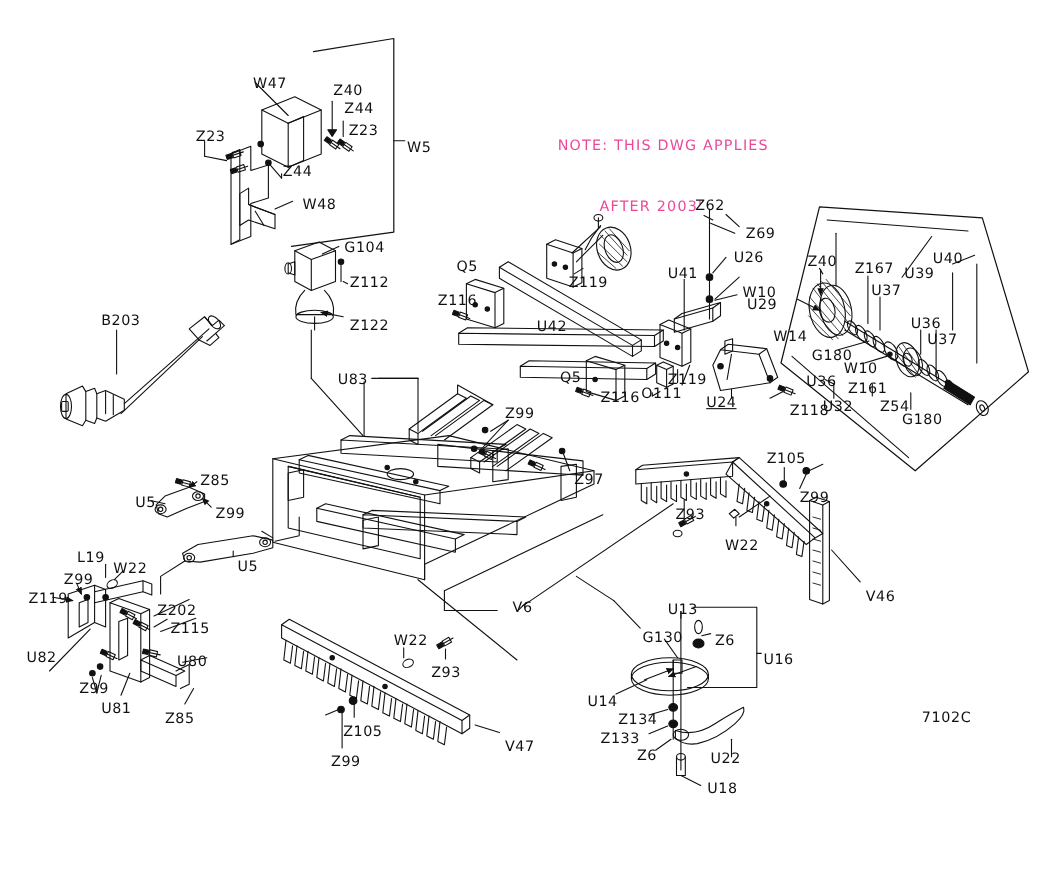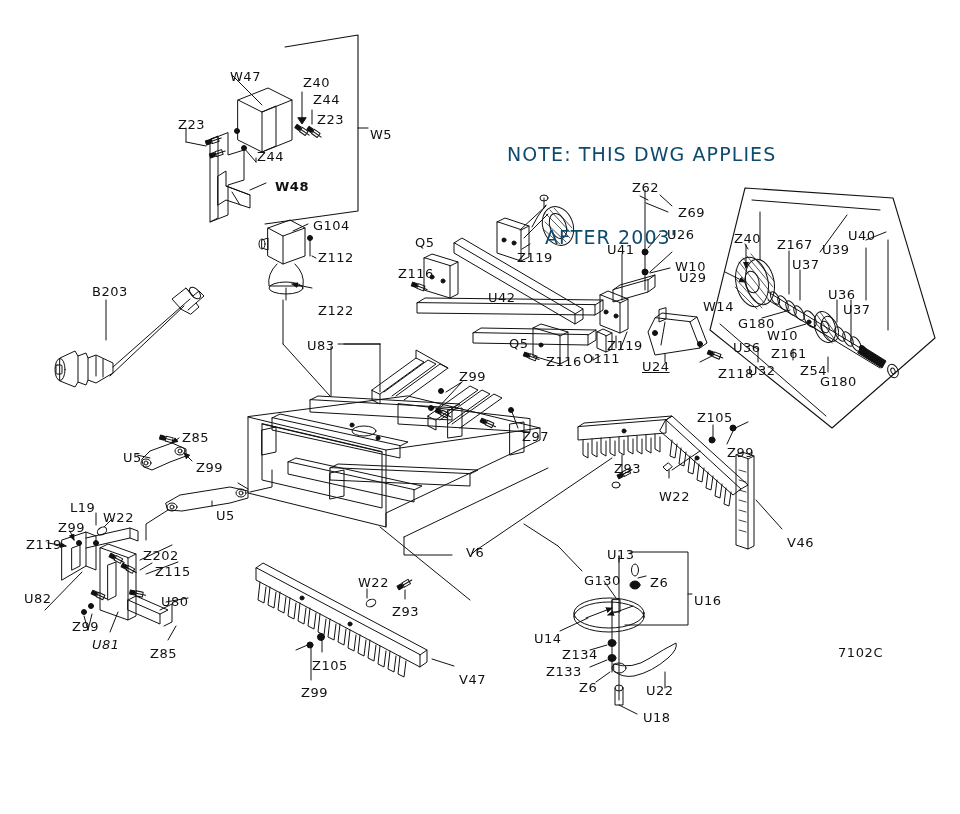--- a/index.html
+++ b/index.html
@@ -28,23 +28,23 @@
     font-family: "DejaVu Sans", sans-serif;
     font-size: 13px;
     letter-spacing: 0.5px;
     color: #111111;
     white-space: nowrap;
     line-height: 1.05;
   }
   .note {
     position: absolute;
     font-family: "DejaVu Sans", sans-serif;
-    font-size: 19px;
+    font-size: 13px;
     letter-spacing: 1.1px;
-    color: #0c4a6e;
+    color: #ec4899;
     white-space: pre;
     line-height: 1.45;
   }
   .dwgno {
     position: absolute;
     font-family: "DejaVu Sans", sans-serif;
     font-size: 13px;
     letter-spacing: 0.6px;
     color: #111111;
   }
@@ -584,24 +584,24 @@
   <div class="dwgno" style="left:838px; top:645px;">7102C</div>
 
   <div id="labels-layer">
       <div class="lbl" style="left: 230px; top: 70px;">W47</div>
       <div class="lbl" style="left: 303px; top: 76px;">Z40</div>
       <div class="lbl" style="left: 313px; top: 93px;">Z44</div>
       <div class="lbl" style="left: 178px; top: 118px;">Z23</div>
       <div class="lbl" style="left: 317px; top: 113px;">Z23</div>
       <div class="lbl" style="left: 370px; top: 128px;">W5</div>
       <div class="lbl" style="left: 257px; top: 150px;">Z44</div>
-      <div class="lbl" style="left: 275px; top: 180px; font-weight: bold;">W48</div>
+      <div class="lbl" style="left: 275px; top: 180px;">W48</div>
       <div class="lbl" style="left: 313px; top: 219px;">G104</div>
       <div class="lbl" style="left: 318px; top: 251px;">Z112</div>
-      <div class="lbl" style="left: 318px; top: 304px;">Z122</div>
+      <div class="lbl" style="left: 318px; top: 290px;">Z122</div>
       <div class="lbl" style="left: 92px; top: 285px;">B203</div>
       <div class="lbl" style="left: 415px; top: 236px;">Q5</div>
       <div class="lbl" style="left: 398px; top: 267px;">Z116</div>
       <div class="lbl" style="left: 517px; top: 251px;">Z119</div>
       <div class="lbl" style="left: 488px; top: 291px;">U42</div>
       <div class="lbl" style="left: 509px; top: 337px;">Q5</div>
       <div class="lbl" style="left: 546px; top: 355px;">Z116</div>
       <div class="lbl" style="left: 583px; top: 352px;">O111</div>
       <div class="lbl" style="left: 607px; top: 339px;">Z119</div>
       <div class="lbl" style="left: 632px; top: 181px;">Z62</div>
@@ -636,21 +636,21 @@
       <div class="lbl" style="left: 216px; top: 509px;">U5</div>
       <div class="lbl" style="left: 70px; top: 501px;">L19</div>
       <div class="lbl" style="left: 103px; top: 511px;">W22</div>
       <div class="lbl" style="left: 58px; top: 521px;">Z99</div>
       <div class="lbl" style="left: 26px; top: 538px;">Z119</div>
       <div class="lbl" style="left: 143px; top: 549px;">Z202</div>
       <div class="lbl" style="left: 155px; top: 565px;">Z115</div>
       <div class="lbl" style="left: 161px; top: 595px;">U80</div>
       <div class="lbl" style="left: 24px; top: 592px;">U82</div>
       <div class="lbl" style="left: 72px; top: 620px;">Z99</div>
-      <div class="lbl" style="left: 92px; top: 638px; font-style: italic;">U81</div>
+      <div class="lbl" style="left: 92px; top: 638px;">U81</div>
       <div class="lbl" style="left: 150px; top: 647px;">Z85</div>
       <div class="lbl" style="left: 697px; top: 411px;">Z105</div>
       <div class="lbl" style="left: 727px; top: 446px;">Z99</div>
       <div class="lbl" style="left: 614px; top: 462px;">Z93</div>
       <div class="lbl" style="left: 659px; top: 490px;">W22</div>
       <div class="lbl" style="left: 787px; top: 536px;">V46</div>
       <div class="lbl" style="left: 466px; top: 546px;">V6</div>
       <div class="lbl" style="left: 358px; top: 576px;">W22</div>
       <div class="lbl" style="left: 392px; top: 605px;">Z93</div>
       <div class="lbl" style="left: 312px; top: 659px;">Z105</div>

